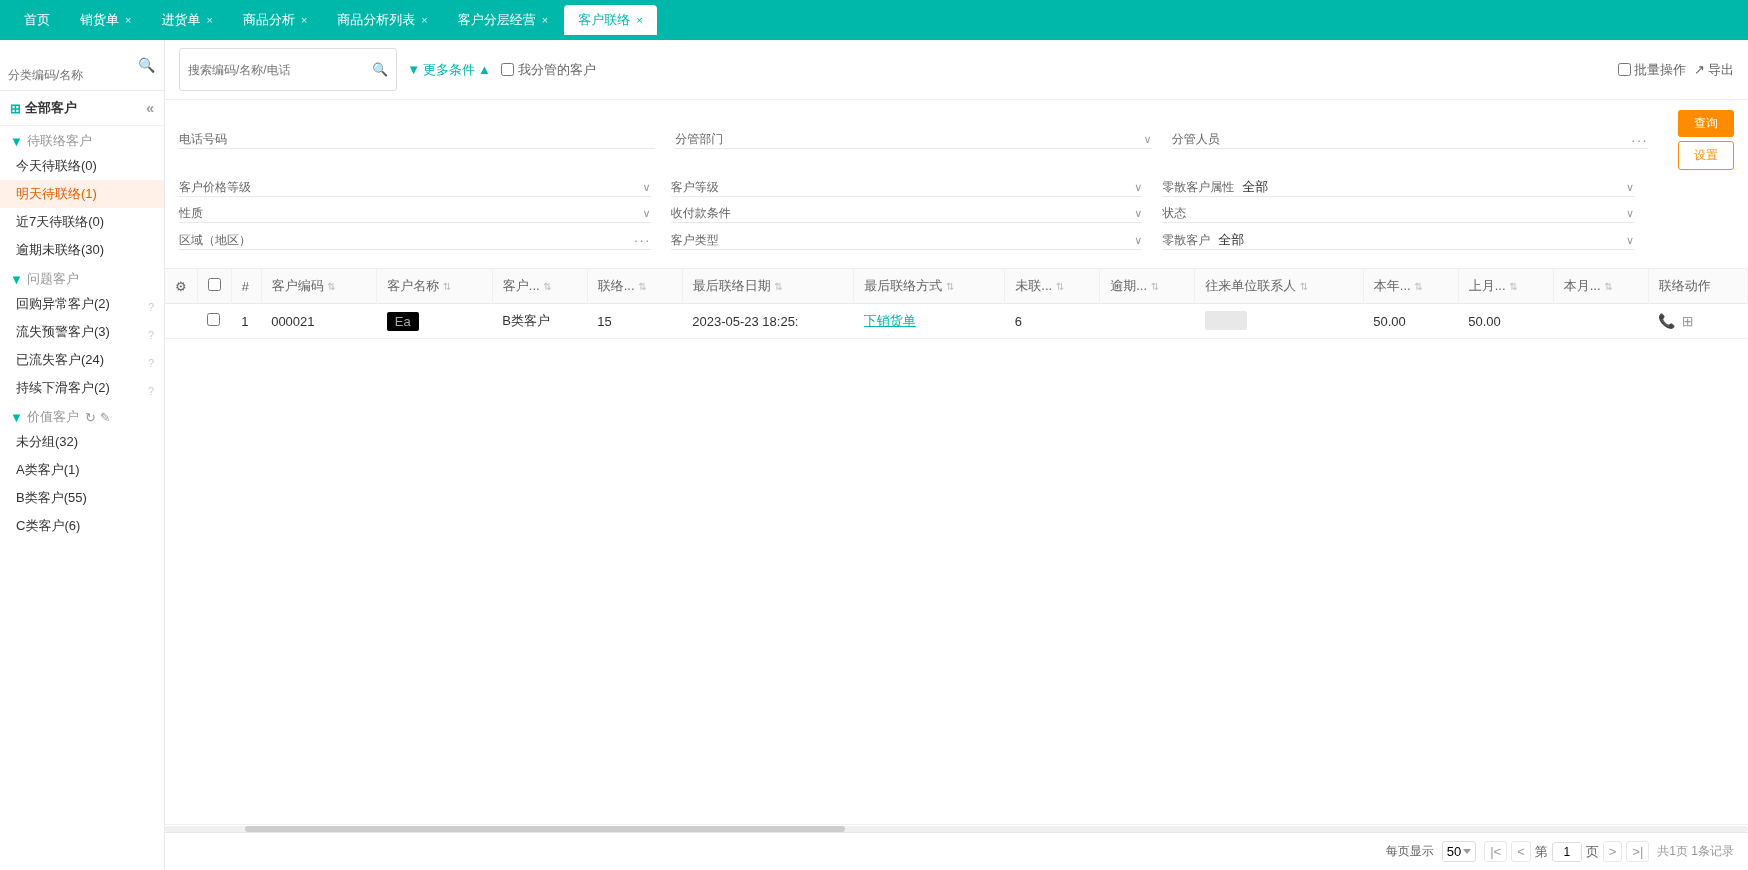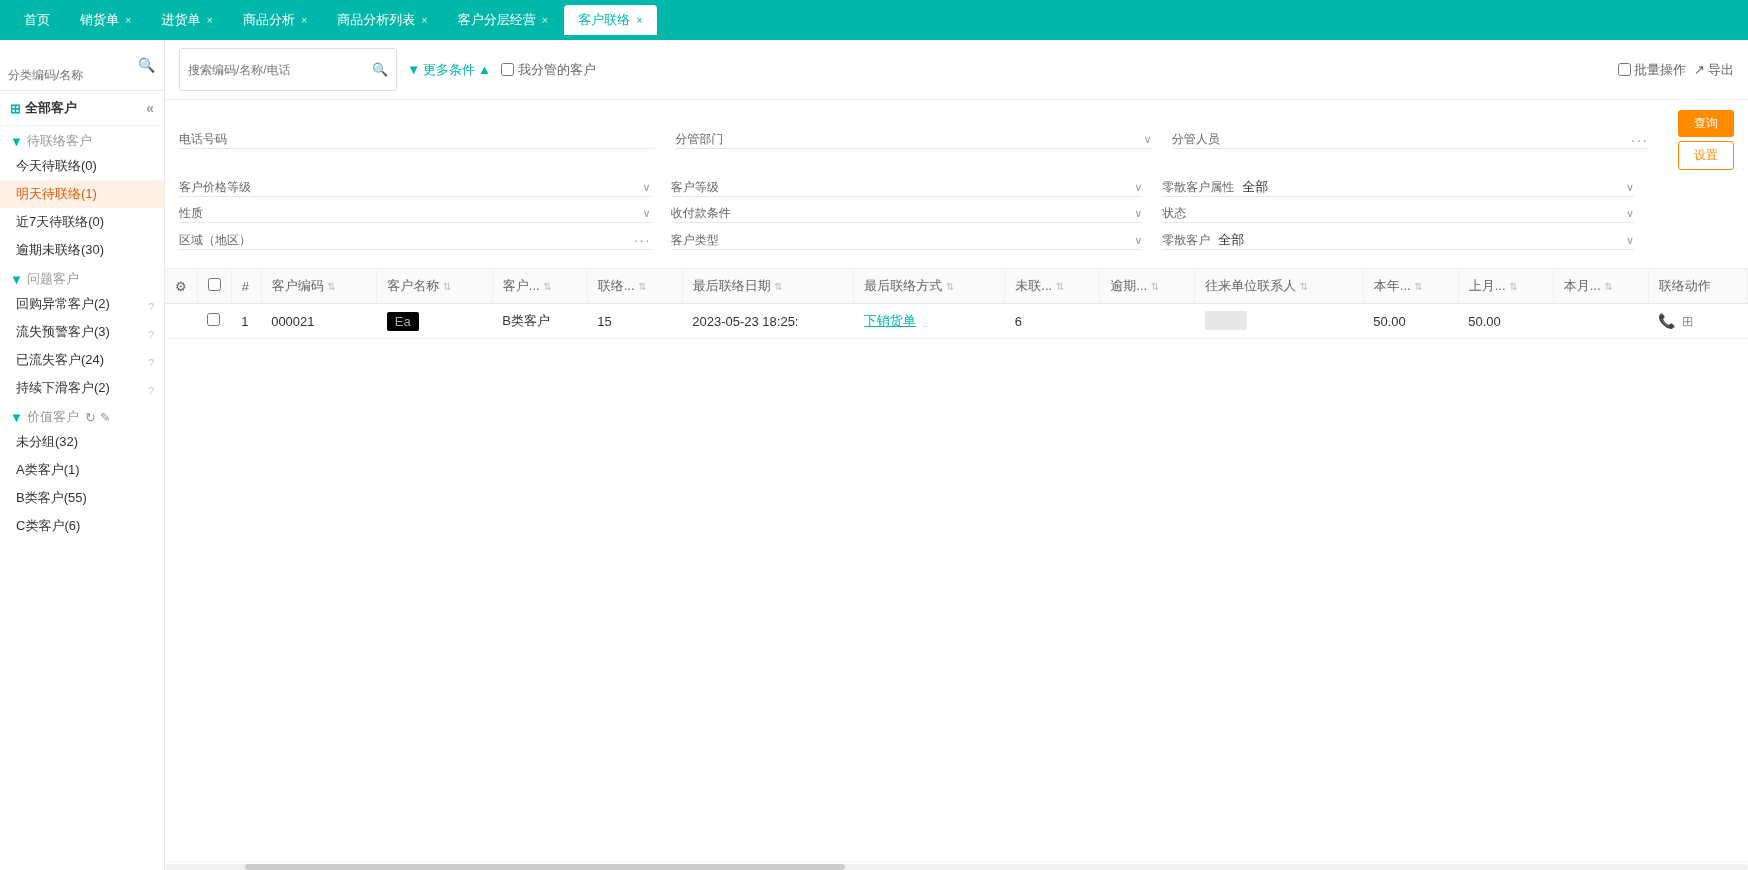--- a/index.html
+++ b/index.html
@@ -662,15 +662,32 @@
         </tbody>
       </table>
     </div>
 
     <div class="horizontal-scroll">
       <div class="h-scrollbar-track">
         <div class="h-scrollbar-thumb"></div>
       </div>
     </div>
 
+    <div class="table-footer">
+      <span class="page-size-label">每页显示</span>
+      <div class="page-size-select">
+        <span>50</span>
+        <span class="triangle-down"></span>
+      </div>
+      <div class="page-nav">
+        <span class="page-btn">|&lt;</span>
+        <span class="page-btn">&lt;</span>
+        <span>第</span>
+        <input class="page-input" type="text" value="1" style="">
+        <span>页</span>
+        <span class="page-btn">&gt;</span>
+        <span class="page-btn">&gt;|</span>
+      </div>
+      <span class="total-info">共1页 1条记录</span>
+    </div>
 
   </div>
 </div>
 
 </body></html>

